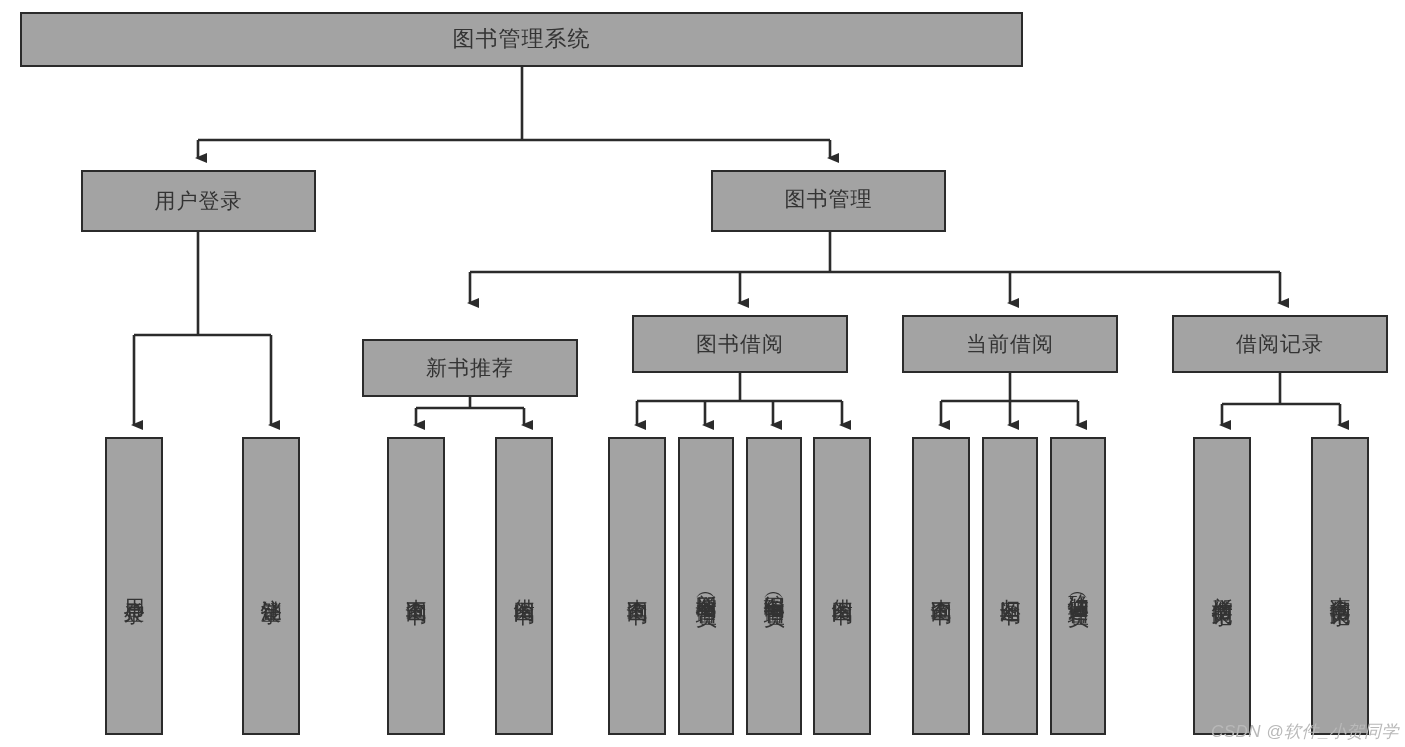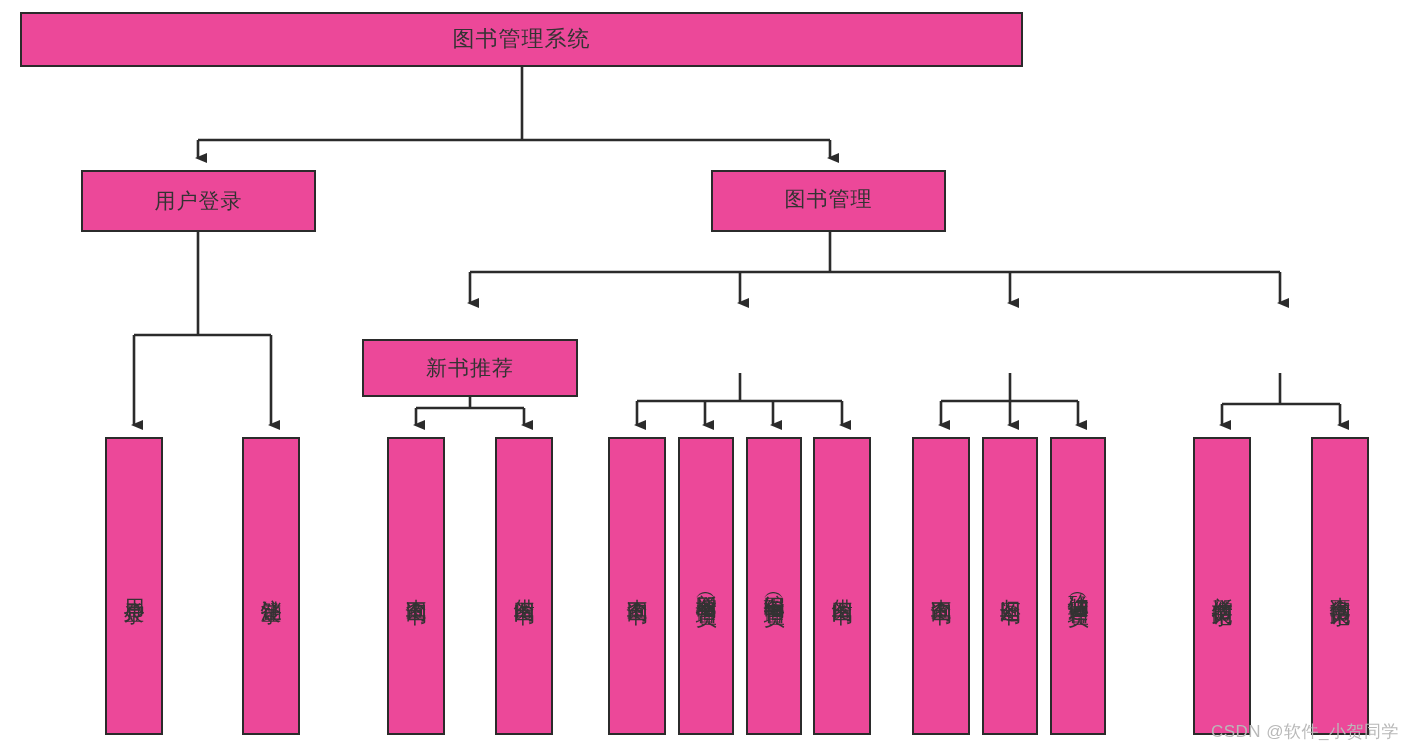--- a/index.html
+++ b/index.html
@@ -1,29 +1,29 @@
 <!DOCTYPE html>
 <html><head>
 <meta charset="utf-8">
 <style>
   html,body{margin:0;padding:0;background:#ffffff;}
   body{width:1405px;height:747px;overflow:hidden;
        font-family:"Liberation Sans","DejaVu Sans",sans-serif;}
   #stage{position:relative;width:1405px;height:747px;background:#fff;}
   #wires{position:absolute;left:0;top:0;width:1405px;height:747px;}
-  .node{position:absolute;box-sizing:border-box;background:#ec4899;
+  .node{position:absolute;box-sizing:border-box;background:#a3a3a3;
         border:2px solid #2b2b2b;display:flex;align-items:center;
         justify-content:center;color:#333333;}
   .node.h{font-size:21px;line-height:1.1;letter-spacing:1px;}
   .node.v{writing-mode:vertical-rl;text-orientation:upright;
           font-size:21px;line-height:1.25;letter-spacing:2px;
           padding:6px 0;}
   .node.root{font-size:22px;}
   .wm{position:absolute;right:6px;bottom:4px;font-size:17px;
-      color:#b9b9b9;letter-spacing:0.5px;white-space:nowrap;}
+      color:#b9b9b9;letter-spacing:0.5px;white-space:nowrap;font-style:italic;}
 </style>
 </head>
 <body>
 
 <div id="stage">
 
   <svg id="wires" viewBox="0 0 1405 747" width="1405" height="747" aria-hidden="true">
     <defs>
       <marker id="ah" markerWidth="12" markerHeight="12" refX="5" refY="9" orient="auto" markerUnits="userSpaceOnUse">
         <path d="M0,0 L10,0 L5,12 Z" fill="#2b2b2b"></path>
@@ -72,20 +72,23 @@
       <path d="M1340,404 L1340,425" marker-end="url(#ah)"></path>
     </g>
   </svg>
 
   <div class="node h root" style="left:20px;top:12px;width:1003px;height:55px;">图书管理系统</div>
 
   <div class="node h" style="left:81px;top:170px;width:235px;height:62px;">用户登录</div>
   <div class="node h" style="left:711px;top:170px;width:235px;height:62px;font-family:Liberation Mono, monospace;">图书管理</div>
 
   <div class="node h" style="left:362px;top:315px;width:216px;height:58px;margin-top:24px;">新书推荐</div>
+  <div class="node h" style="left:632px;top:315px;width:216px;height:58px;">图书借阅</div>
+  <div class="node h" style="left:902px;top:315px;width:216px;height:58px;">当前借阅</div>
+  <div class="node h" style="left:1172px;top:315px;width:216px;height:58px;">借阅记录</div>
 
   <div class="node v" style="left:105px;top:437px;width:58px;height:298px;">用户登录</div>
   <div class="node v" style="left:242px;top:437px;width:58px;height:298px;">注销登录</div>
 
   <div class="node v" style="left:387px;top:437px;width:58px;height:298px;">查询图书</div>
   <div class="node v" style="left:495px;top:437px;width:58px;height:298px;">借阅图书</div>
 
   <div class="node v" style="left:608px;top:437px;width:58px;height:298px;">查询图书</div>
   <div class="node v" style="left:678px;top:437px;width:56px;height:298px;">新增图书（管理员）</div>
   <div class="node v" style="left:746px;top:437px;width:56px;height:298px;">编辑图书（管理员）</div>

